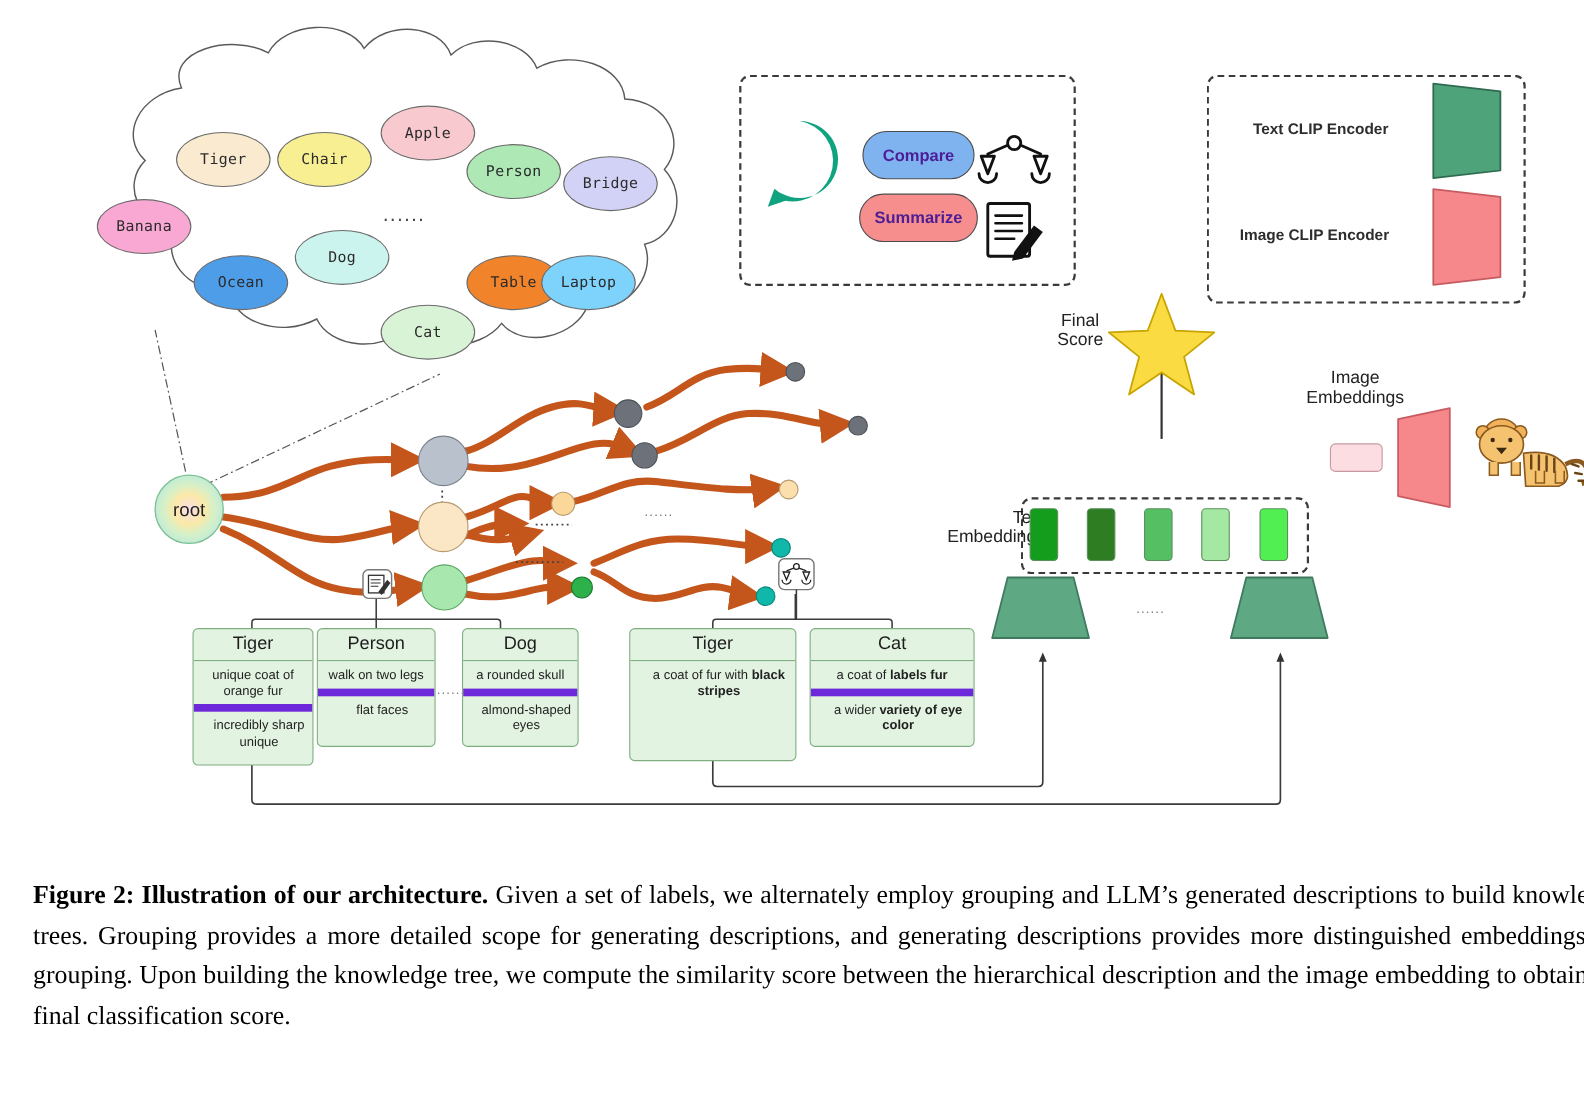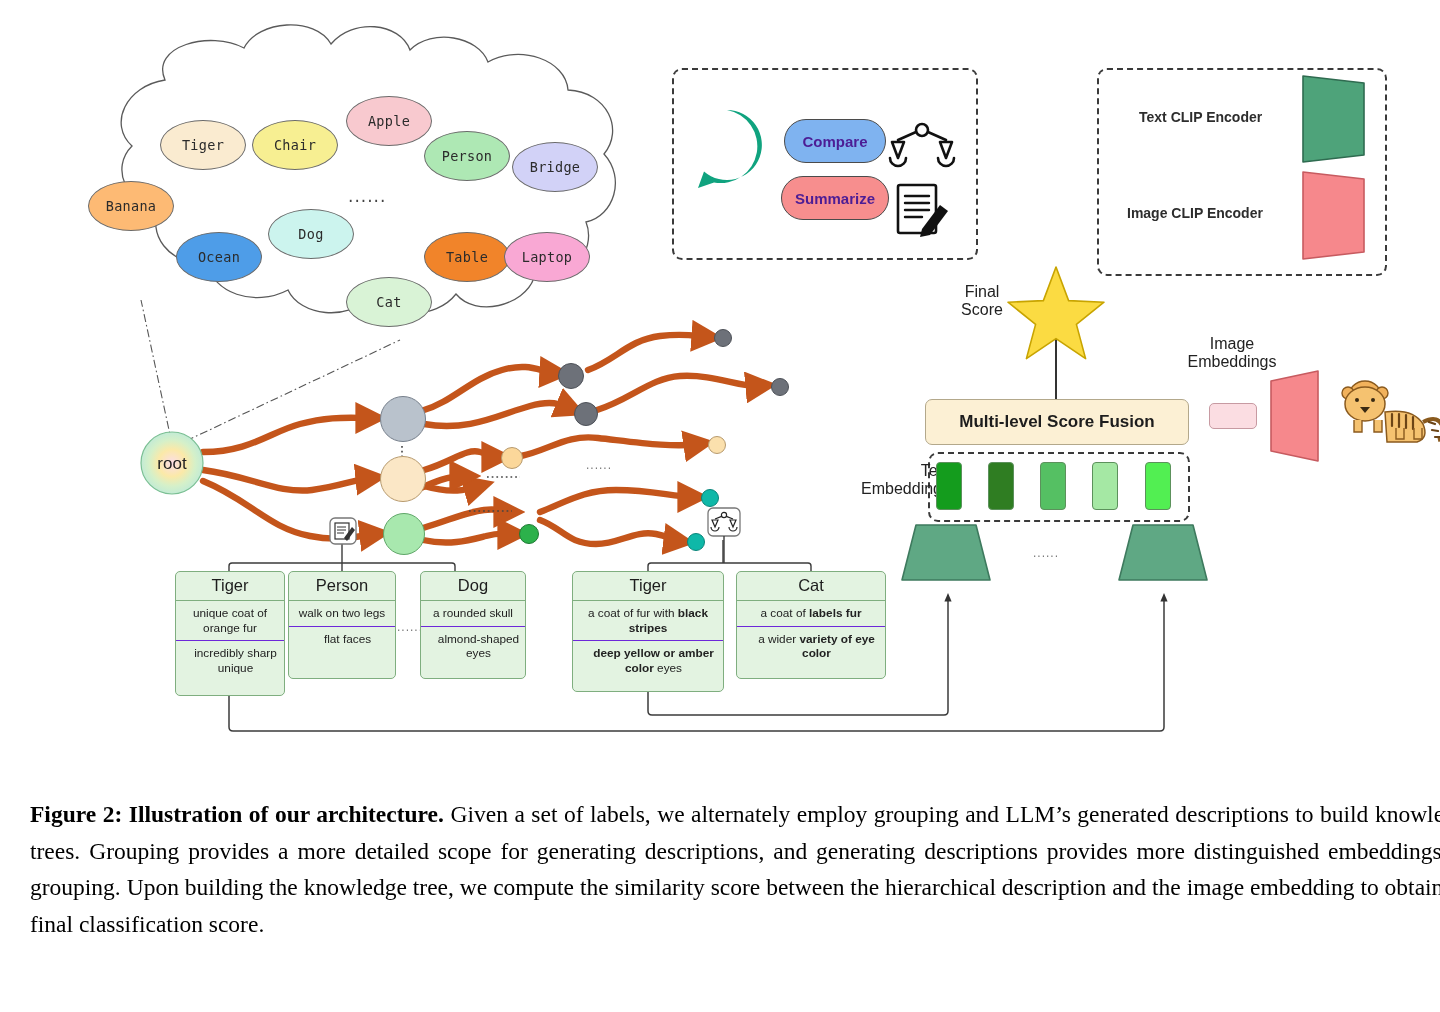--- a/index.html
+++ b/index.html
@@ -29,21 +29,21 @@
   }
   .enc-label{position:absolute;font-weight:bold;font-size:14px;color:#2d2d2d;
     white-space:nowrap;}
 
   
   .desc{position:absolute;border:1px solid #7fae7f;border-radius:5px;
         background:#e3f3e1;overflow:hidden;}
   .desc .hdr{font-size:16.5px;text-align:center;padding:4px 2px 5px;
         border-bottom:1px solid #7fae7f;color:#1d1d1d;}
   .desc .cell{font-size:11.8px;text-align:center;padding:5px 5px;
-        line-height:1.25;color:#222;border-bottom:1px solid #6d28d9;}
+        line-height:1.25;color:#222;border-bottom:7px solid #6d28d9;}
   .desc .cell:last-child{border-bottom:none;padding-left:16px;}
   .desc .cell b{font-weight:bold;}
   .mini-dots{position:absolute;font-size:12px;color:#777;letter-spacing:1px;}
 
   
   .fusion{position:absolute;background:#fcf0d4;border:1.4px solid #b3a88b;
     border-radius:7px;display:flex;align-items:center;justify-content:center;
     font-weight:bold;font-size:17px;color:#1d1d1d;}
   .side-label{position:absolute;font-weight:normal;font-size:16px;color:#222;
     text-align:center;line-height:1.12;}
@@ -241,25 +241,25 @@
       </g>
     </g>
   </svg>
 
   <div>
     <div class="ellipse" style="left:160px;top:120px;width:84px;height:48px;background:#faebd0">Tiger</div>
     <div class="ellipse" style="left:252px;top:120px;width:84px;height:48px;background:#f7ef92">Chair</div>
     <div class="ellipse" style="left:346px;top:96px;width:84px;height:48px;background:#f8c9cf">Apple</div>
     <div class="ellipse" style="left:424px;top:131px;width:84px;height:48px;background:#aee8b4">Person</div>
     <div class="ellipse" style="left:512px;top:142px;width:84px;height:48px;background:#d2d2f7">Bridge</div>
-    <div class="ellipse" style="left:88px;top:181px;width:84px;height:48px;background:#fdba74">Banana</div>
+    <div class="ellipse" style="left:88px;top:181px;width:84px;height:48px;background:#f9a8d4">Banana</div>
     <div class="ellipse" style="left:176px;top:232px;width:84px;height:48px;background:#4e9de8">Ocean</div>
     <div class="ellipse" style="left:268px;top:209px;width:84px;height:48px;background:#ccf4ee">Dog</div>
     <div class="ellipse" style="left:424px;top:232px;width:84px;height:48px;background:#f1842a">Table</div>
-    <div class="ellipse" style="left:504px;top:232px;width:84px;height:48px;background:#f9a8d4">Laptop</div>
+    <div class="ellipse" style="left:492px;top:232px;width:84px;height:48px;background:#7dd3fc">Laptop</div>
     <div class="ellipse" style="left:346px;top:277px;width:84px;height:48px;background:#d9f3d6">Cat</div>
     <div class="cloud-dots" style="left:348px;top:186px">......</div>
   </div>
 
   <div class="dashbox" style="left:672px;top:68px;width:302px;height:188px"></div>
   <div class="pill" style="left:784px;top:119px;width:100px;height:42px;background:#7fb3f0">Compare</div>
   <div class="pill" style="left:781px;top:176px;width:106px;height:42px;background:#f78e8e">Summarize</div>
 
   <div class="dashbox" style="left:1097px;top:68px;width:286px;height:204px"></div>
   <div class="enc-label" style="left:1139px;top:109px">Text CLIP Encoder</div>
@@ -300,42 +300,38 @@
   <div class="desc" style="left:420px;top:571px;width:104px;height:106px">
     <div class="hdr">Dog</div>
     <div class="cell">a rounded skull</div>
     <div class="cell">almond-shaped eyes</div>
   </div>
 
   <div class="desc" style="left:572px;top:571px;width:150px;height:119px">
     <div class="hdr">Tiger</div>
     <div class="cell">
       <span>a coat of fur with </span><b>black stripes</b>
-    </div>
-    <div class="cell">
-      <b>deep yellow or amber color</b><span> eyes</span>
     </div>
   </div>
 
   <div class="desc" style="left:736px;top:571px;width:148px;height:106px">
     <div class="hdr">Cat</div>
     <div class="cell">
       <span>a coat of </span><b>labels fur</b>
     </div>
     <div class="cell">
       <span>a wider </span><b>variety of eye color</b>
     </div>
   </div>
 
   <div class="side-label" style="left:942px;top:283px;width:80px">
     <div>Final</div>
     <div>Score</div>
   </div>
 
-  <div class="fusion" style="left:925px;top:399px;width:262px;height:44px">Multi-level Score Fusion</div>
 
   <div class="dashbox" style="left:928px;top:452px;width:258px;height:66px"></div>
 
   <div class="side-label" style="left:840px;top:462px;width:110px;text-align:right">
     <div>Text</div>
     <div>Embeddings</div>
   </div>
 
   <div>
     <div class="embar" style="left:936px;top:462px;width:24px;height:46px;background:#149c1d"></div>

